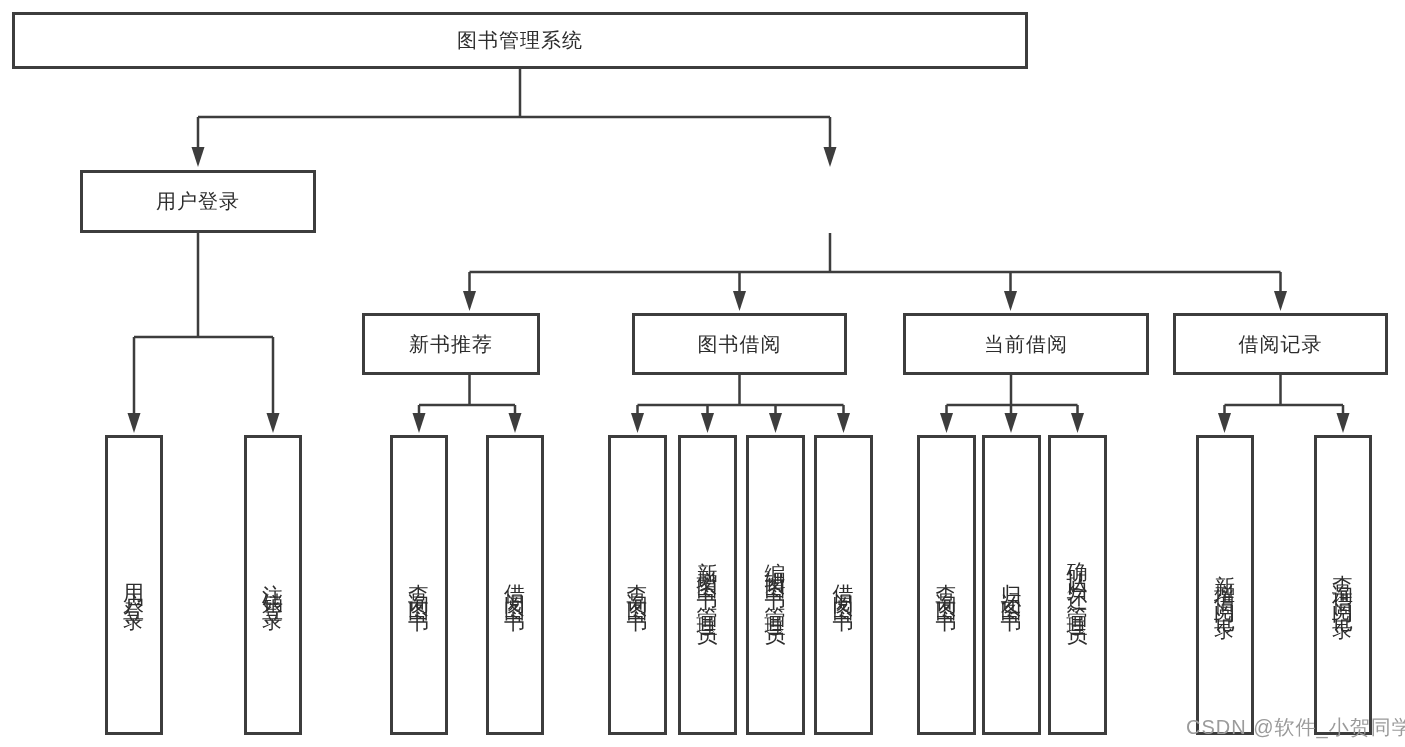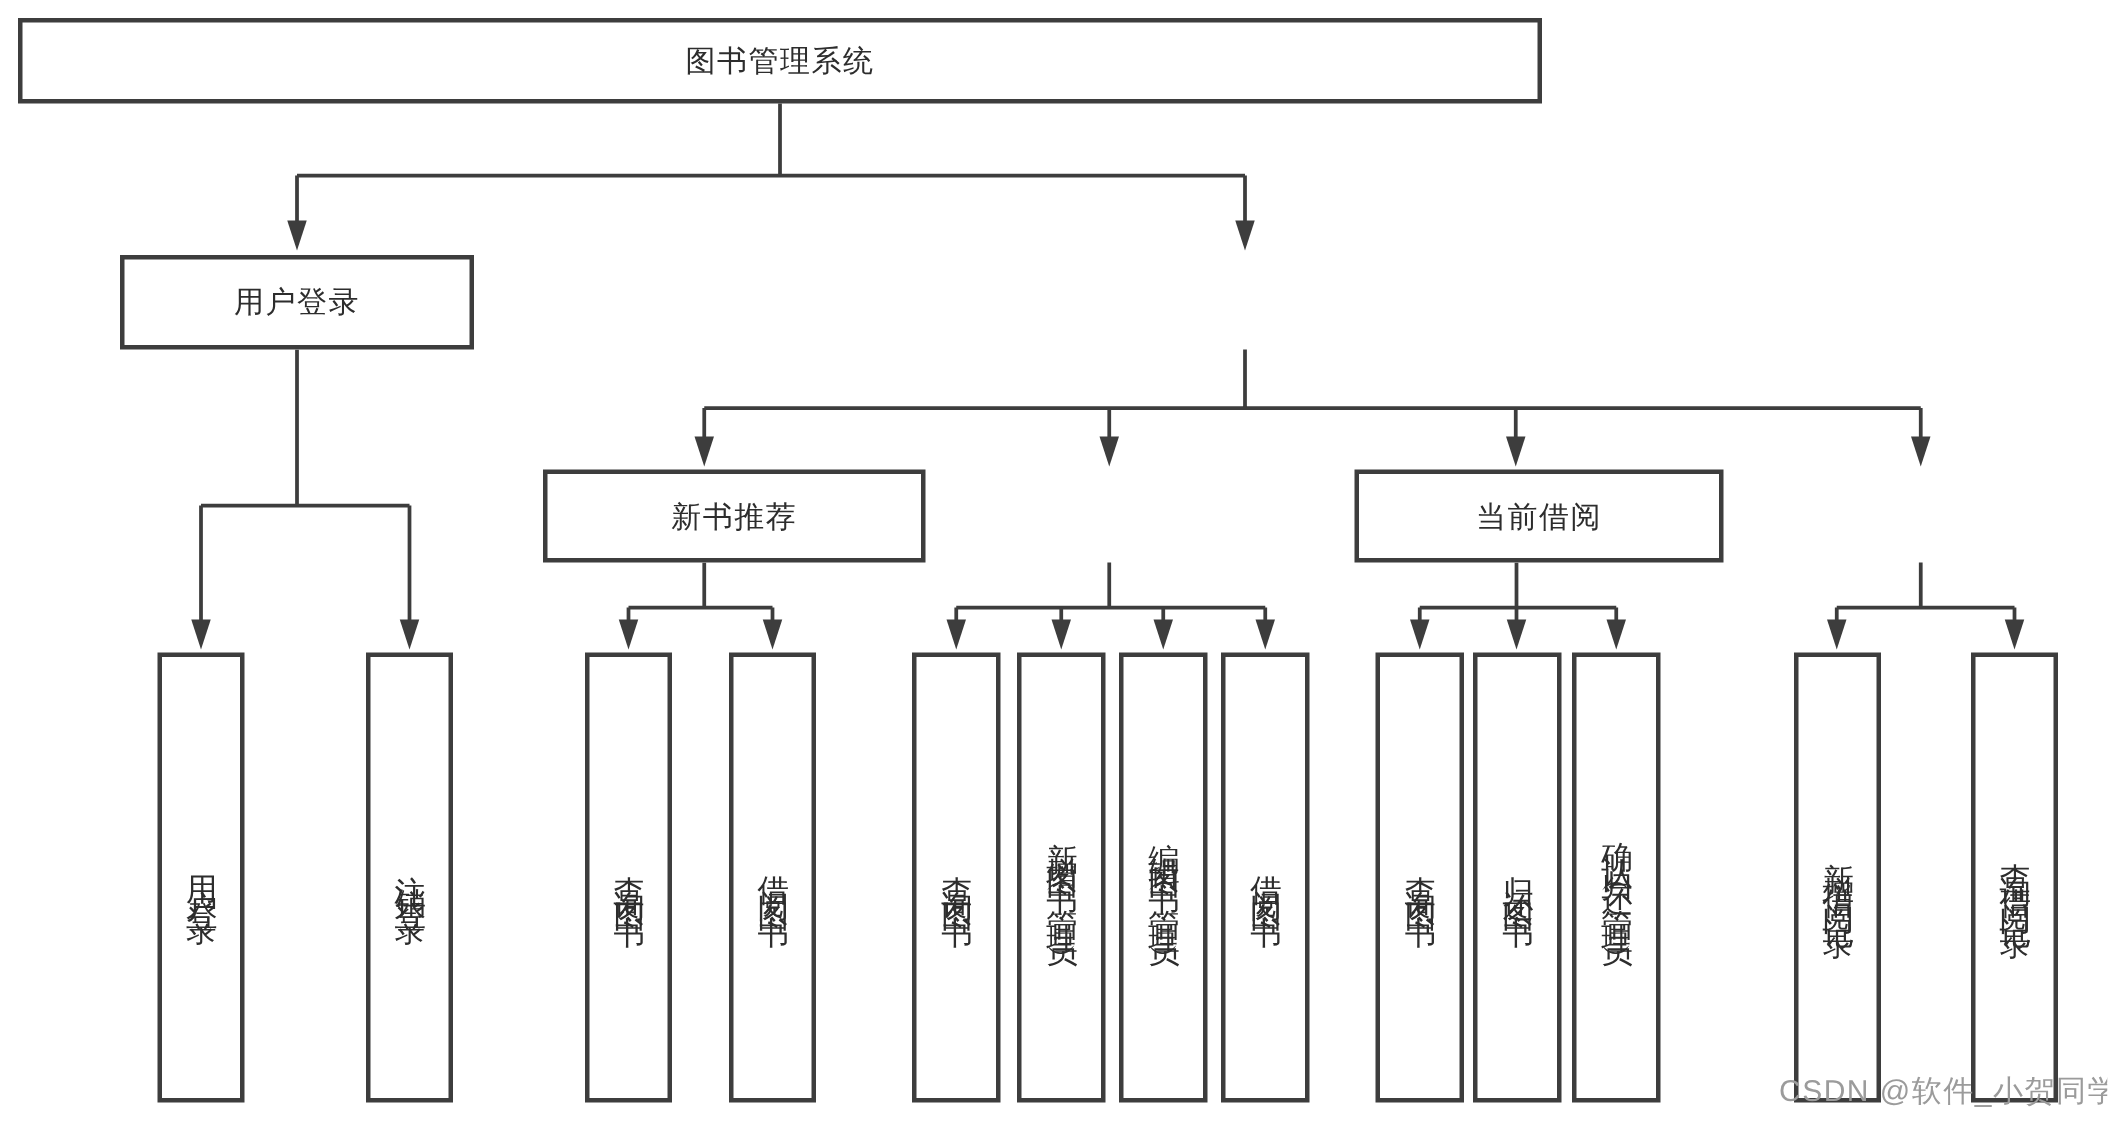--- a/index.html
+++ b/index.html
@@ -97,22 +97,24 @@
       <polygon points="1071,413 1084,413 1077.5,433"></polygon>
       <polygon points="1218,413 1231,413 1224.5,433"></polygon>
       <polygon points="1336.5,413 1349.5,413 1343,433"></polygon>
     </g>
   </svg>
 
   <div class="node" style="left:12px;top:12px;width:1016px;height:57px;">图书管理系统</div>
 
   <div class="node" style="left:80px;top:170px;width:236px;height:63px;">用户登录</div>
 
-  <div class="node" style="left:362px;top:313px;width:255px;height:62px;">新书推荐</div>
+  <div class="node" style="left:362px;top:313px;width:178px;height:62px;">新书推荐</div>
+  <div class="node" style="left:632px;top:313px;width:215px;height:62px;">图书借阅</div>
   <div class="node" style="left:903px;top:313px;width:246px;height:62px;">当前借阅</div>
+  <div class="node" style="left:1173px;top:313px;width:215px;height:62px;">借阅记录</div>
 
   <div class="leaf" style="left:105px;top:435px;width:58px;height:300px;">
     <span>用户登录</span>
   </div>
   <div class="leaf" style="left:244px;top:435px;width:58px;height:300px;">
     <span>注销登录</span>
   </div>
 
   <div class="leaf" style="left:390px;top:435px;width:58px;height:300px;">
     <span>查询图书</span>

